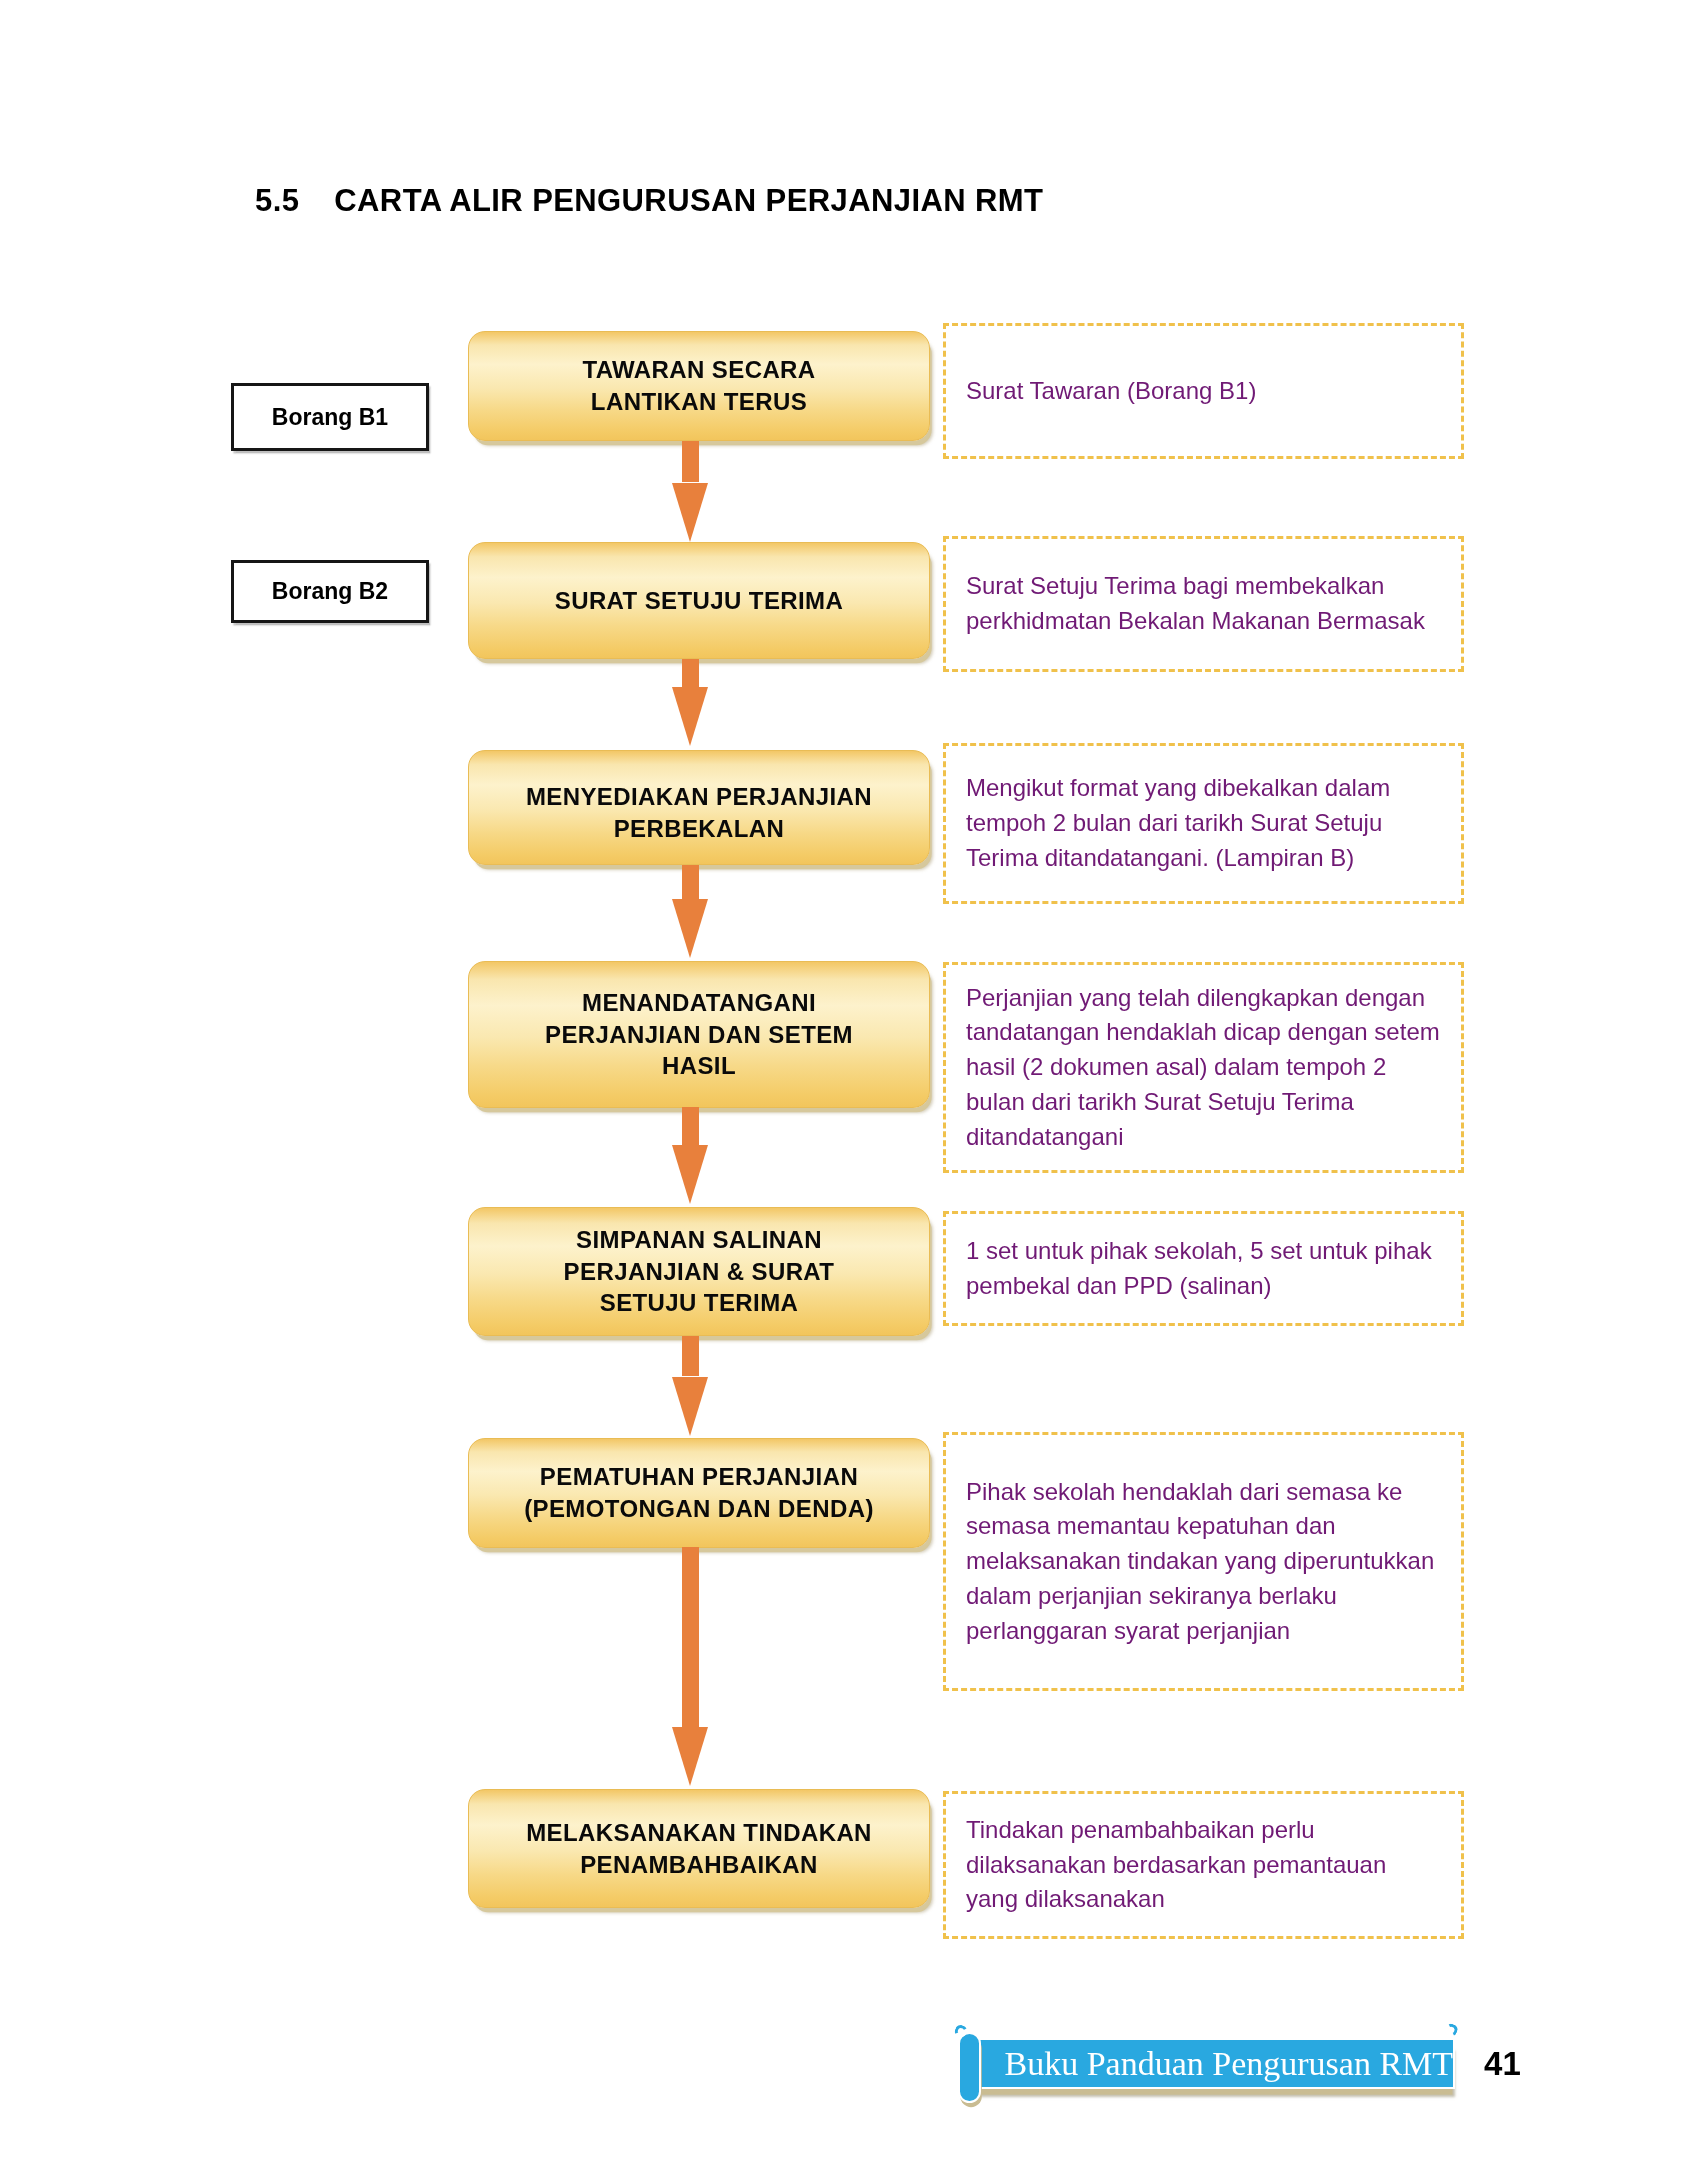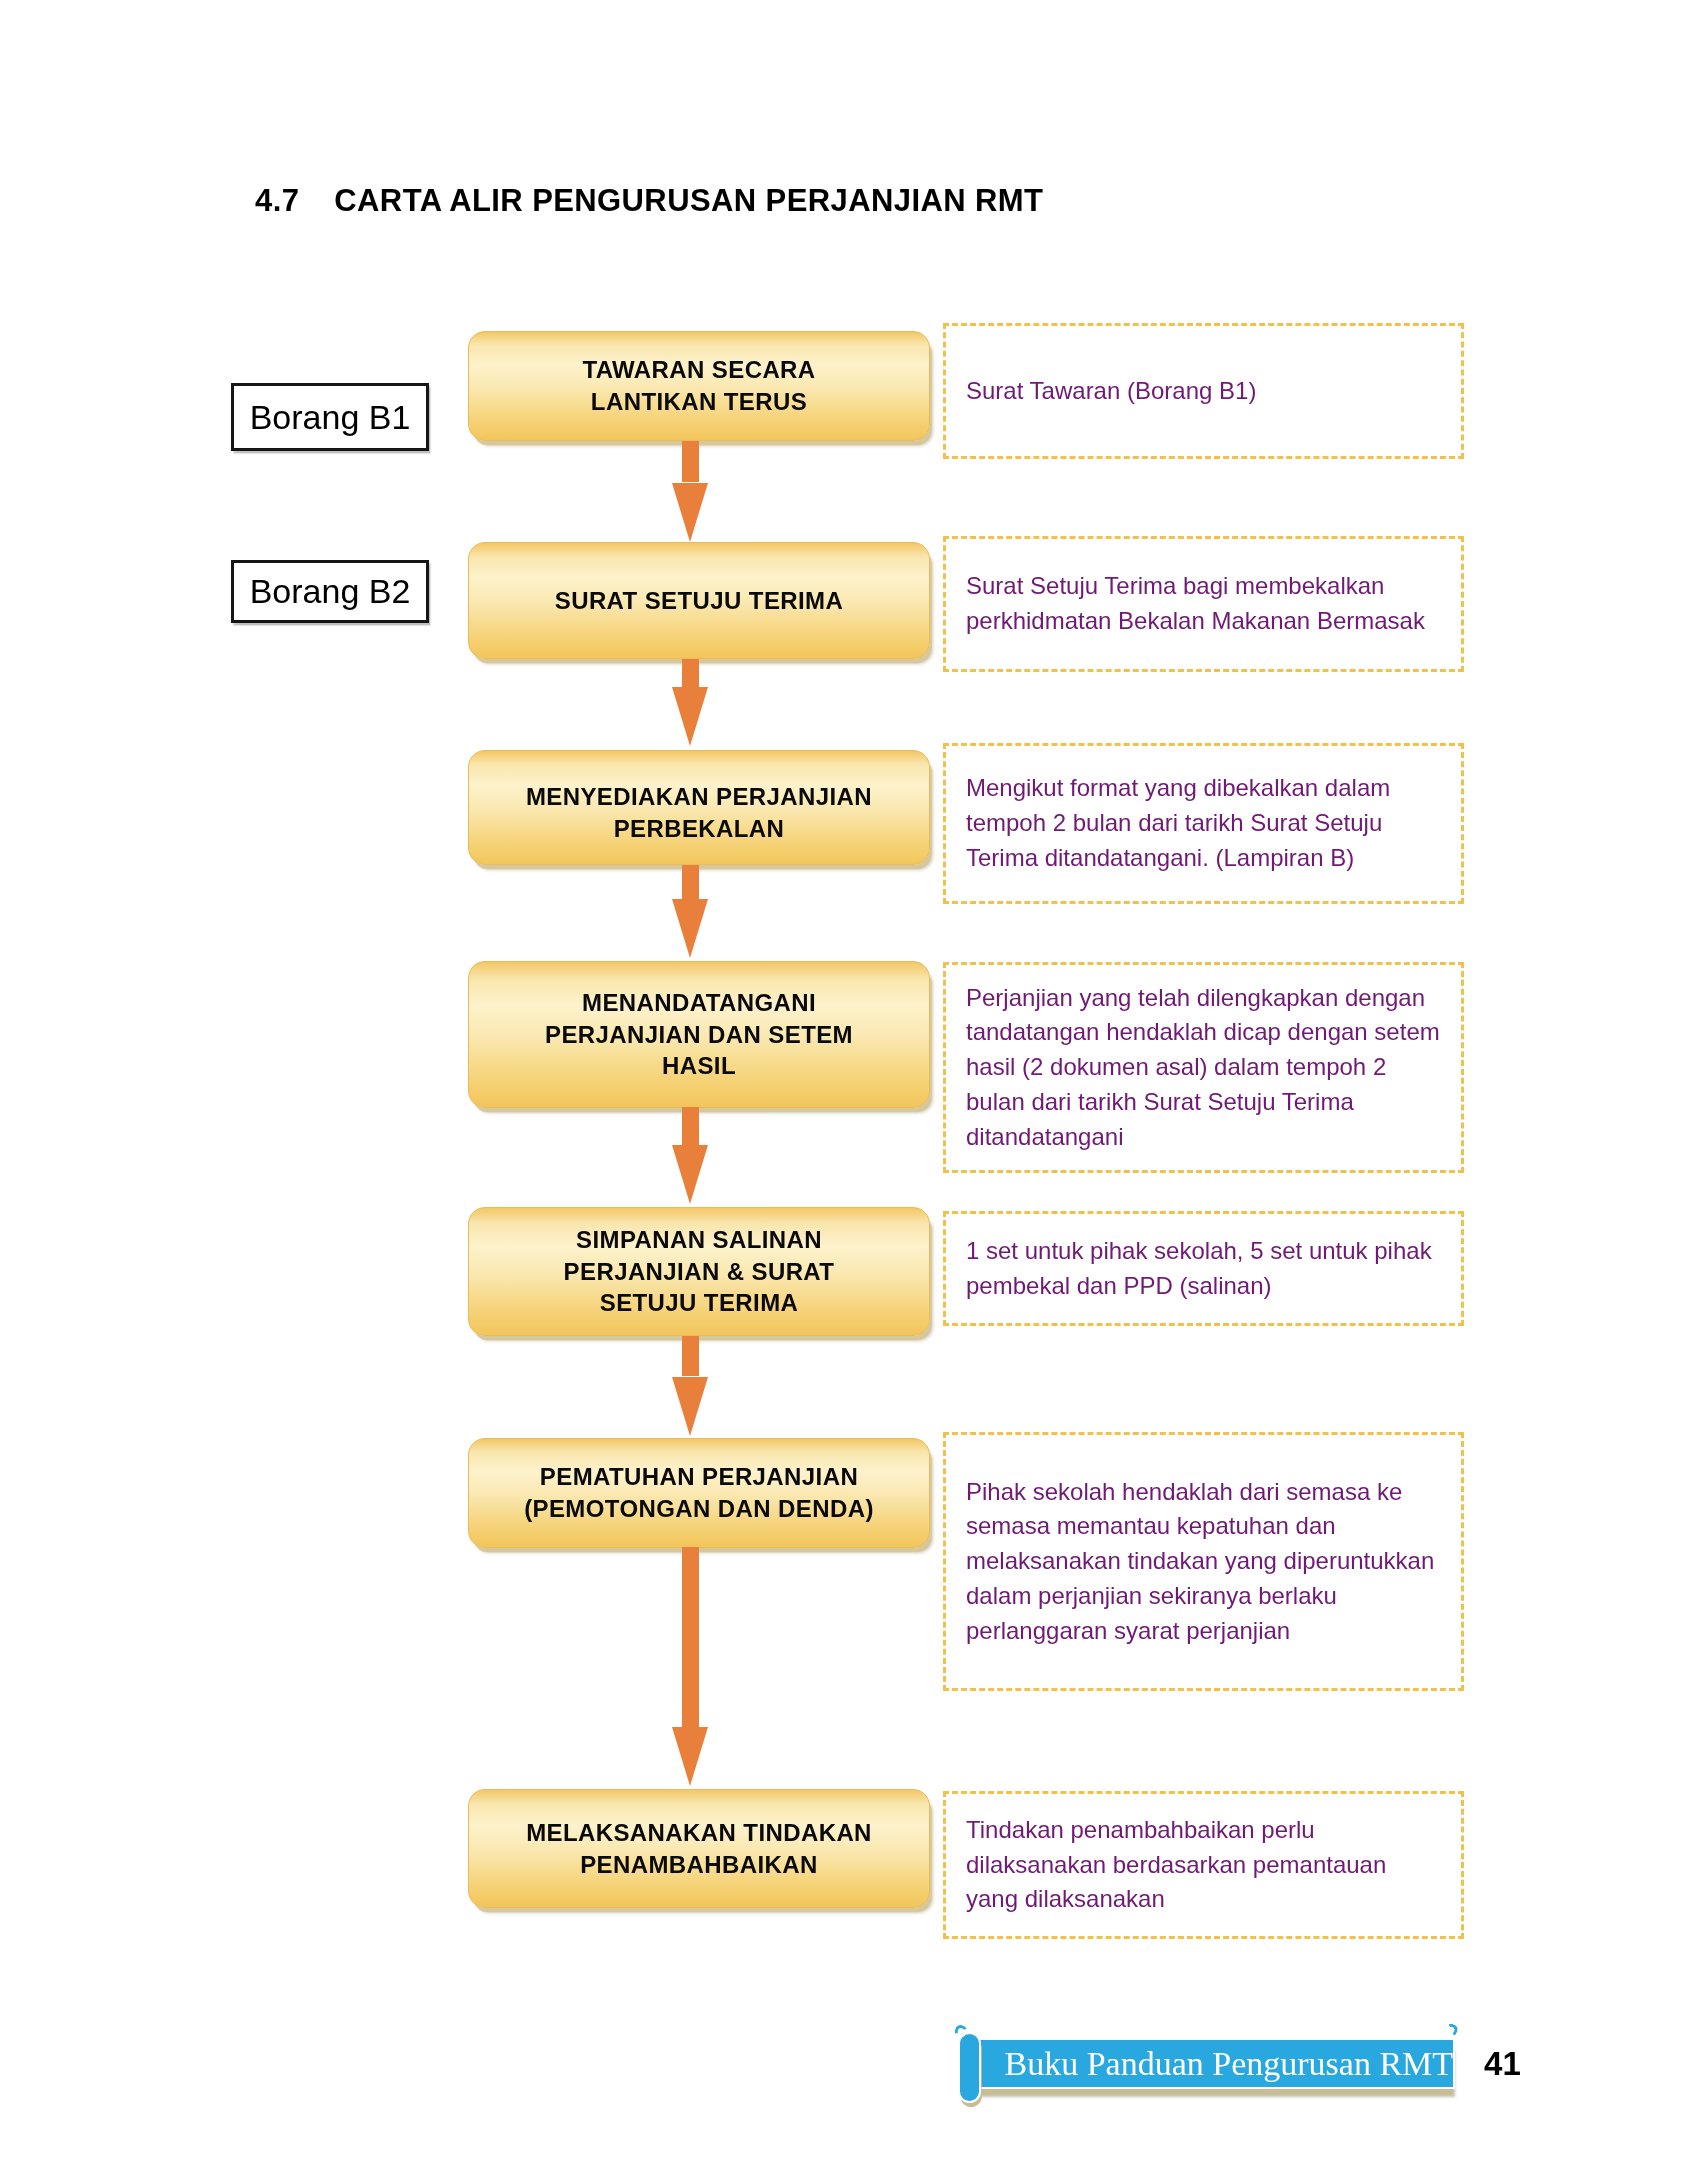--- a/index.html
+++ b/index.html
@@ -46,21 +46,21 @@
   }
 
   
   .tag-box{
     position:absolute;left:231px;width:198px;
     border:3.3px solid #161616;background:#ffffff;
     display:flex;align-items:center;justify-content:center;
     box-sizing:border-box;
     box-shadow:1.6px 2.5px 1.6px rgba(0,0,0,.25);
   }
-  .tag-box .tag-text{font-size:34px;font-weight:normal;color:#000;}
+  .tag-box .tag-text{font-size:23px;font-weight:bold;color:#000;}
 
   
   .arrow{position:absolute;left:672px;width:36px;}
   .arrow .shaft{
     position:absolute;left:10px;top:0;width:16.5px;background:#e8803c;
   }
   .arrow .head{
     position:absolute;left:0;bottom:0;width:0;height:0;
     border-left:18px solid transparent;border-right:18px solid transparent;
     border-top:59px solid #e8803c;
@@ -121,21 +121,21 @@
   #arrow4{top:1107px;height:97px;} #arrow4 .shaft{height:38px;}
   #arrow5{top:1336px;height:100px;} #arrow5 .shaft{height:40px;}
   #arrow6{top:1547px;height:239px;} #arrow6 .shaft{height:180px;}
 </style>
 </head>
 <body>
 
 <div class="page">
 
   <div class="doc-title">
-    <span class="num">4.7</span><span>CARTA ALIR PENGURUSAN PERJANJIAN RMT</span>
+    <span class="num">5.5</span><span>CARTA ALIR PENGURUSAN PERJANJIAN RMT</span>
   </div>
 
   <div class="tag-box" id="tag1">
     <span class="tag-text">Borang B1</span>
   </div>
   <div class="tag-box" id="tag2">
     <span class="tag-text">Borang B2</span>
   </div>
 
   <div class="flow-box" id="box1">

